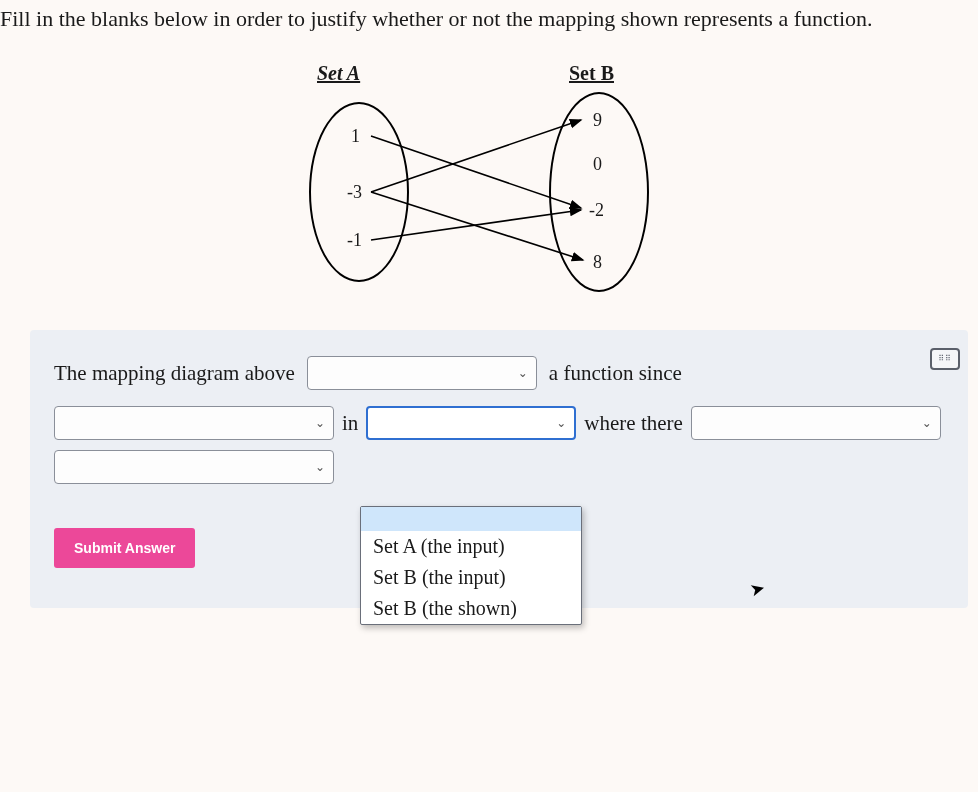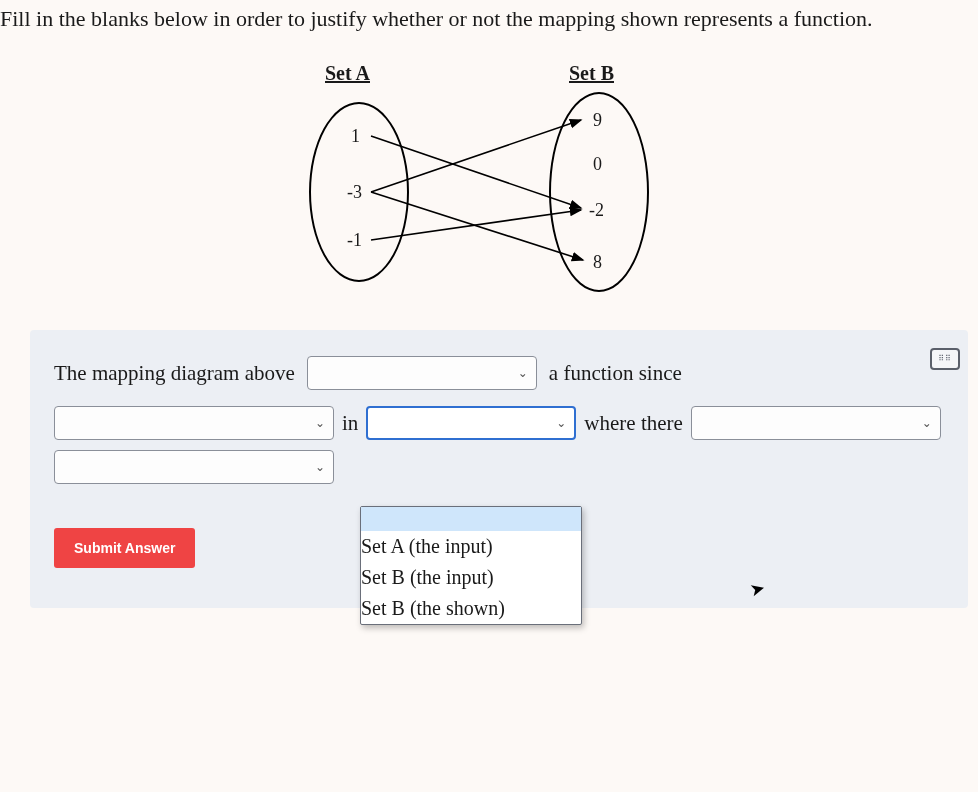--- a/index.html
+++ b/index.html
@@ -28,21 +28,21 @@
     position: relative;
     width: 360px;
     height: 240px;
   }
   .set-label {
     position: absolute;
     font-weight: bold;
     font-size: 20px;
     text-decoration: underline;
   }
-  .set-a-label { top: 0; left: 16px; }
+  .set-a-label { top: 0; left: 8px; font-style: italic; }
   .set-b-label { top: 0; left: 260px; }
   .oval {
     position: absolute;
     border: 2px solid #000;
     border-radius: 50%;
   }
   .oval-a { top: 40px; left: 0; width: 100px; height: 180px; }
   .oval-b { top: 30px; left: 240px; width: 100px; height: 200px; }
   .val { position: absolute; font-size: 18px; font-weight: 500; }
   .answer-section {
@@ -86,21 +86,21 @@
   .dd.wide4 { width: 250px; }
   .dd.open {
     border: 2px solid #2f6fd1;
     background: #fff;
   }
   .chev { font-size: 12px; }
   .row2 { margin-top: 4px; display: flex; align-items: center; gap: 8px; }
   .row3 { margin-top: 4px; }
   .submit {
     margin-top: 44px;
-    background: #ef4444;
+    background: #ec4899;
     color: #fff;
     border: none;
     font-family: Arial, sans-serif;
     font-size: 14px;
     font-weight: 600;
     padding: 12px 20px;
     border-radius: 3px;
     cursor: pointer;
   }
   .keyboard-icon {
@@ -124,21 +124,21 @@
     position: absolute;
     background: #fff;
     border: 1px solid #6a6f7a;
     border-radius: 2px;
     box-shadow: 2px 3px 6px rgba(0,0,0,0.25);
     width: 222px;
     font-size: 20px;
     z-index: 10;
   }
   .dropdown-menu .opt {
-    padding: 4px 0;
+    padding: 4px 12px;
     cursor: pointer;
   }
   .dropdown-menu .opt.highlight {
     background: #cfe6fb;
     height: 24px;
     padding: 0;
   }
   .cursor-arrow {
     position: absolute;
     font-size: 18px;

